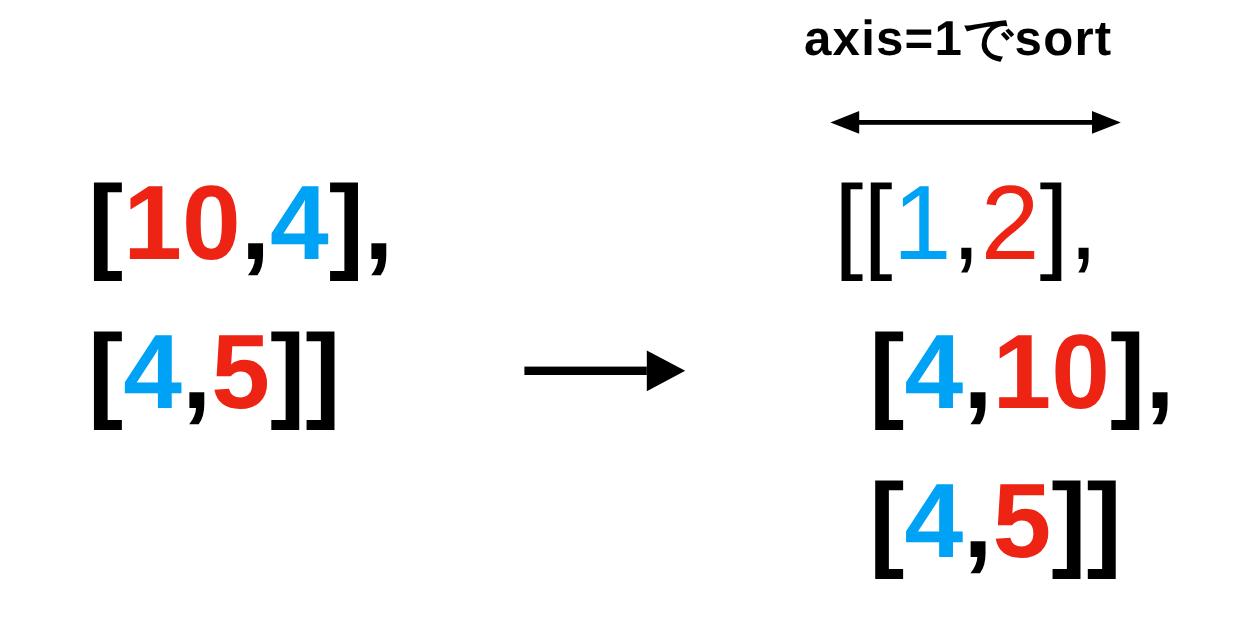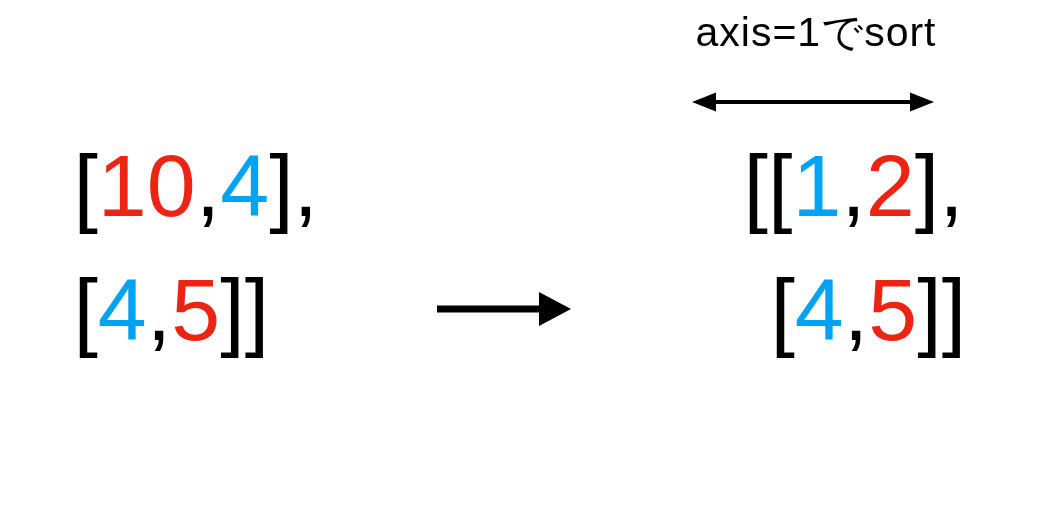--- a/index.html
+++ b/index.html
@@ -12,35 +12,35 @@
   }
   .canvas{position:absolute;inset:0;}
   .matrix{
     position:absolute;
     font-size:88px;
     line-height:124px;
     color:#000000;
     white-space:nowrap;
   }
   .matrix-left{left:44px;top:124px;}
-  .matrix-right{left:741px;top:124px;text-align:center;}
+  .matrix-right{left:695px;top:124px;}
   .mrow{height:124px;}
-  .mrow.indented{padding-left:0.334em;}
+  .mrow.indented{padding-left:0.334em;font-weight:bold;}
   .tok{display:inline;}
   .tok[data-color="red"]{color:#ed2314;}
   .tok[data-color="blue"]{color:#00a2f5;}
   .tok[data-color="black"]{color:#000000;}
   .axis-label{
     position:absolute;
     left:670px;top:6px;width:292px;
-    text-align:center;
     font-size:41px;
     line-height:52px;
     letter-spacing:1px;
     color:#000000;
+    font-weight:bold;
   }
   .arrow-svg{position:absolute;display:block;}
   .transform-arrow{left:435px;top:289px;}
   .axis-arrow{left:690px;top:90px;}
 </style>
 </head>
 <body>
 
 <div class="canvas">
 
@@ -64,17 +64,20 @@
   <svg class="arrow-svg transform-arrow" width="140" height="40" viewBox="0 0 140 40">
     <rect x="2" y="16.5" width="102" height="7" fill="#000000"></rect>
     <polygon points="104,3 136,20 104,37" fill="#000000"></polygon>
   </svg>
 
   <div class="matrix matrix-right">
     <div class="mrow">
       <span class="tok" data-color="black">[[</span><span class="tok" data-color="blue">1</span><span class="tok" data-color="black">,</span><span class="tok" data-color="red">2</span><span class="tok" data-color="black">],</span>
     </div>
     <div class="mrow indented">
+      <span class="tok" data-color="black">[</span><span class="tok" data-color="blue">4</span><span class="tok" data-color="black">,</span><span class="tok" data-color="red">10</span><span class="tok" data-color="black">],</span>
+    </div>
+    <div class="mrow indented">
       <span class="tok" data-color="black">[</span><span class="tok" data-color="blue">4</span><span class="tok" data-color="black">,</span><span class="tok" data-color="red">5</span><span class="tok" data-color="black">]]</span>
     </div>
   </div>
 
 </div>
 
 </body></html>

